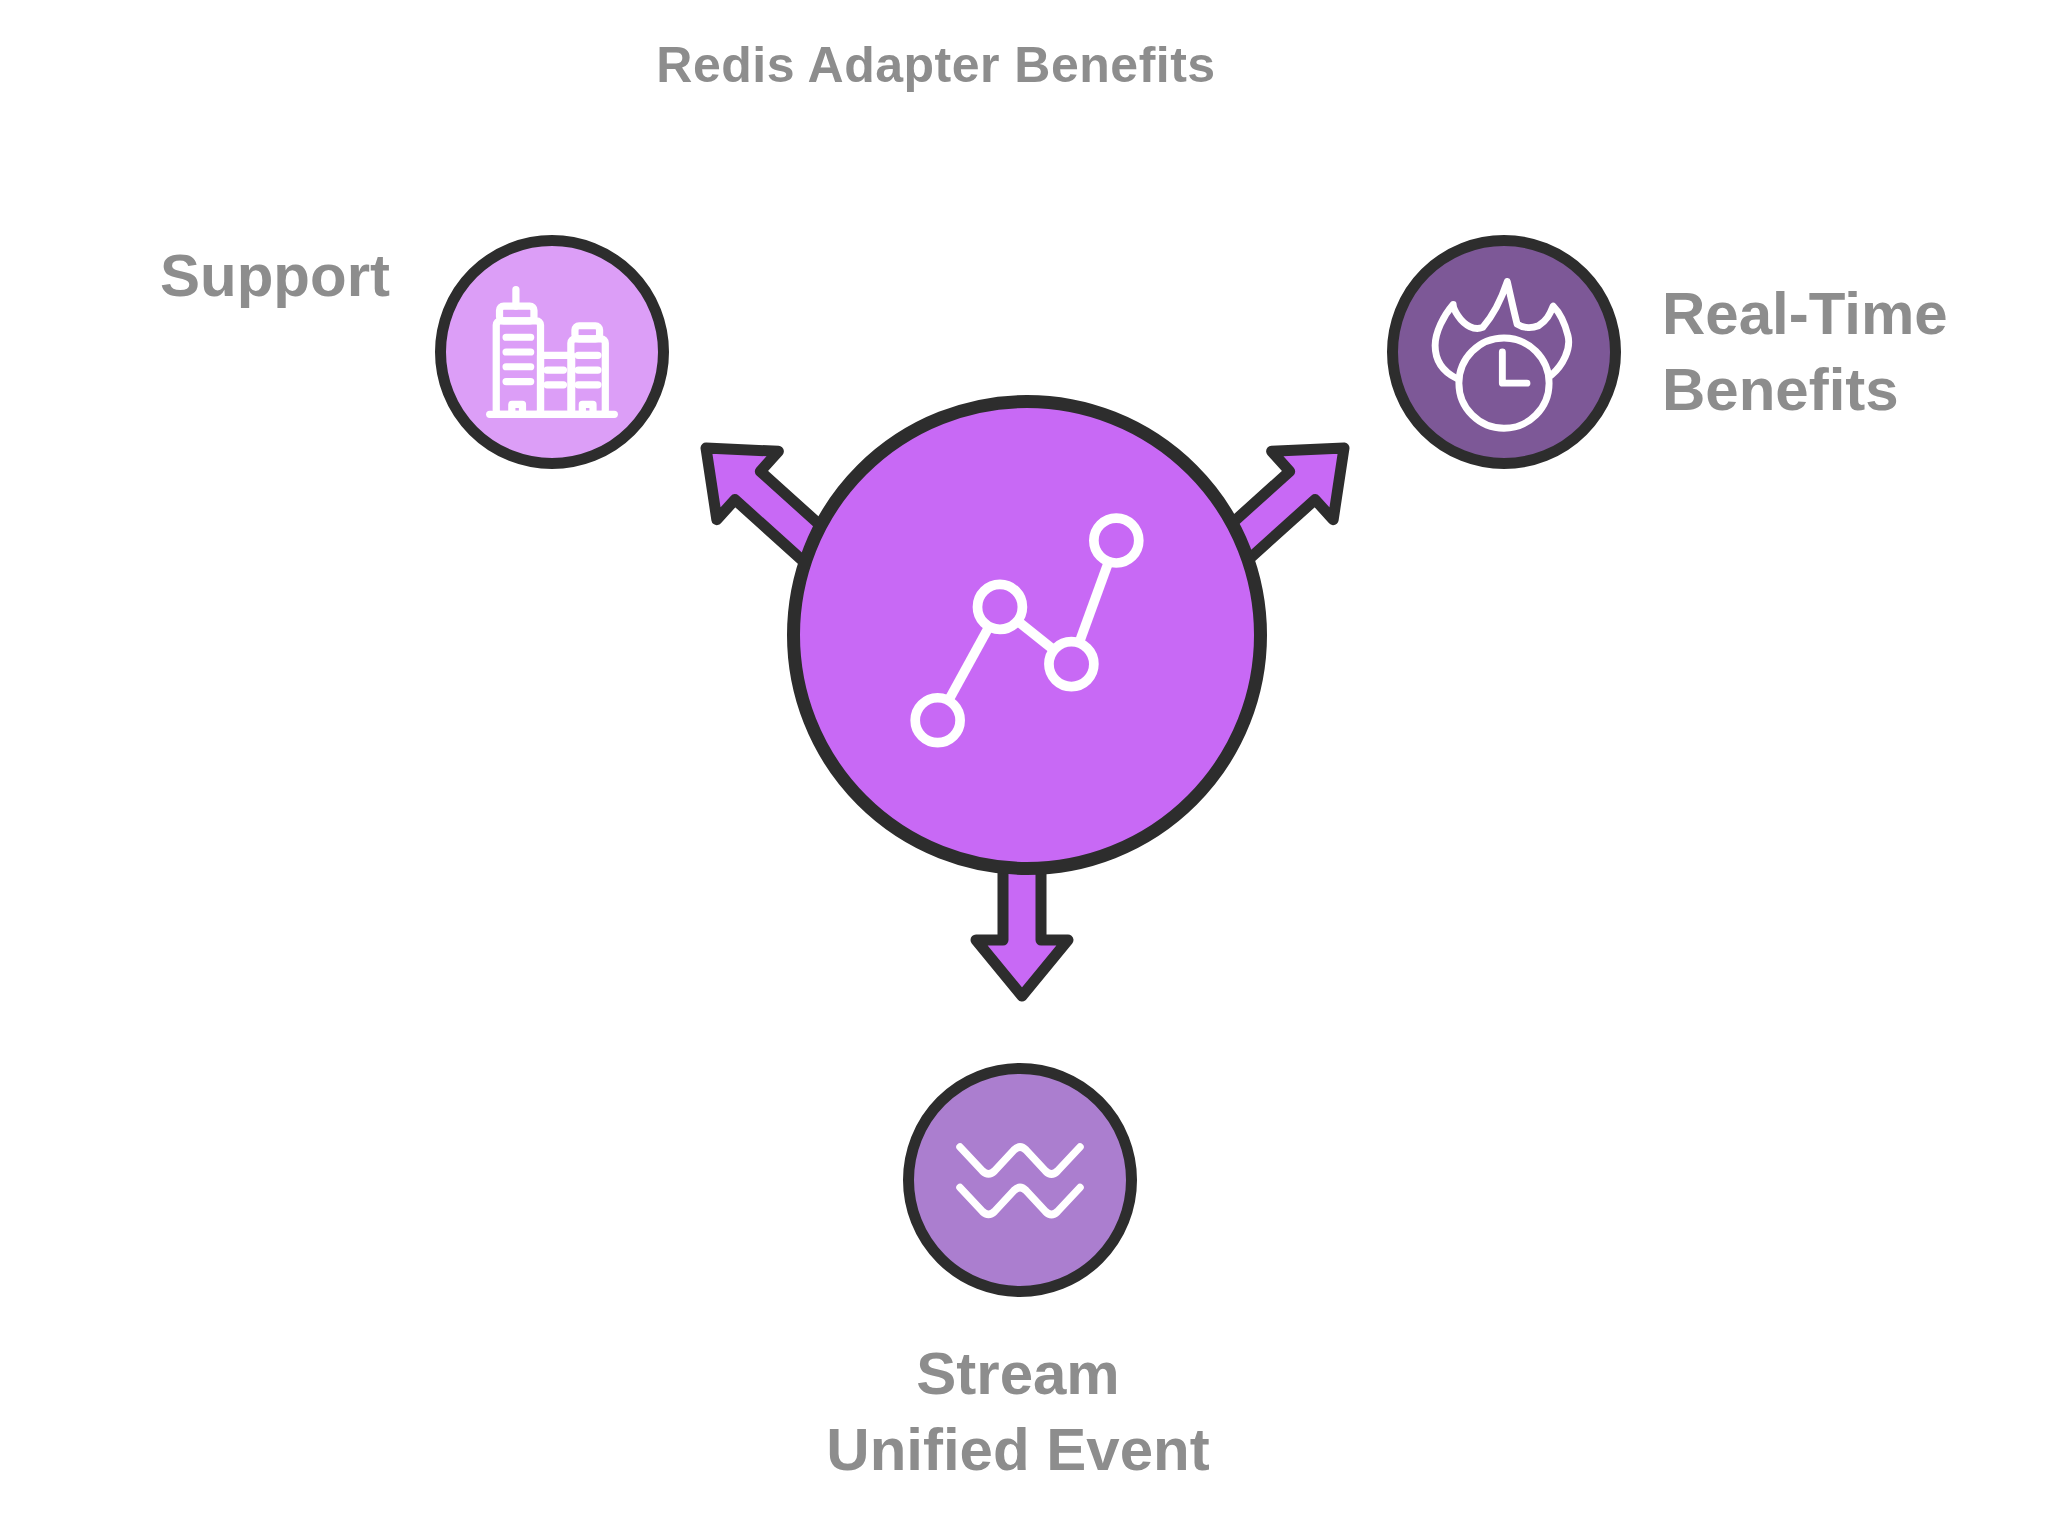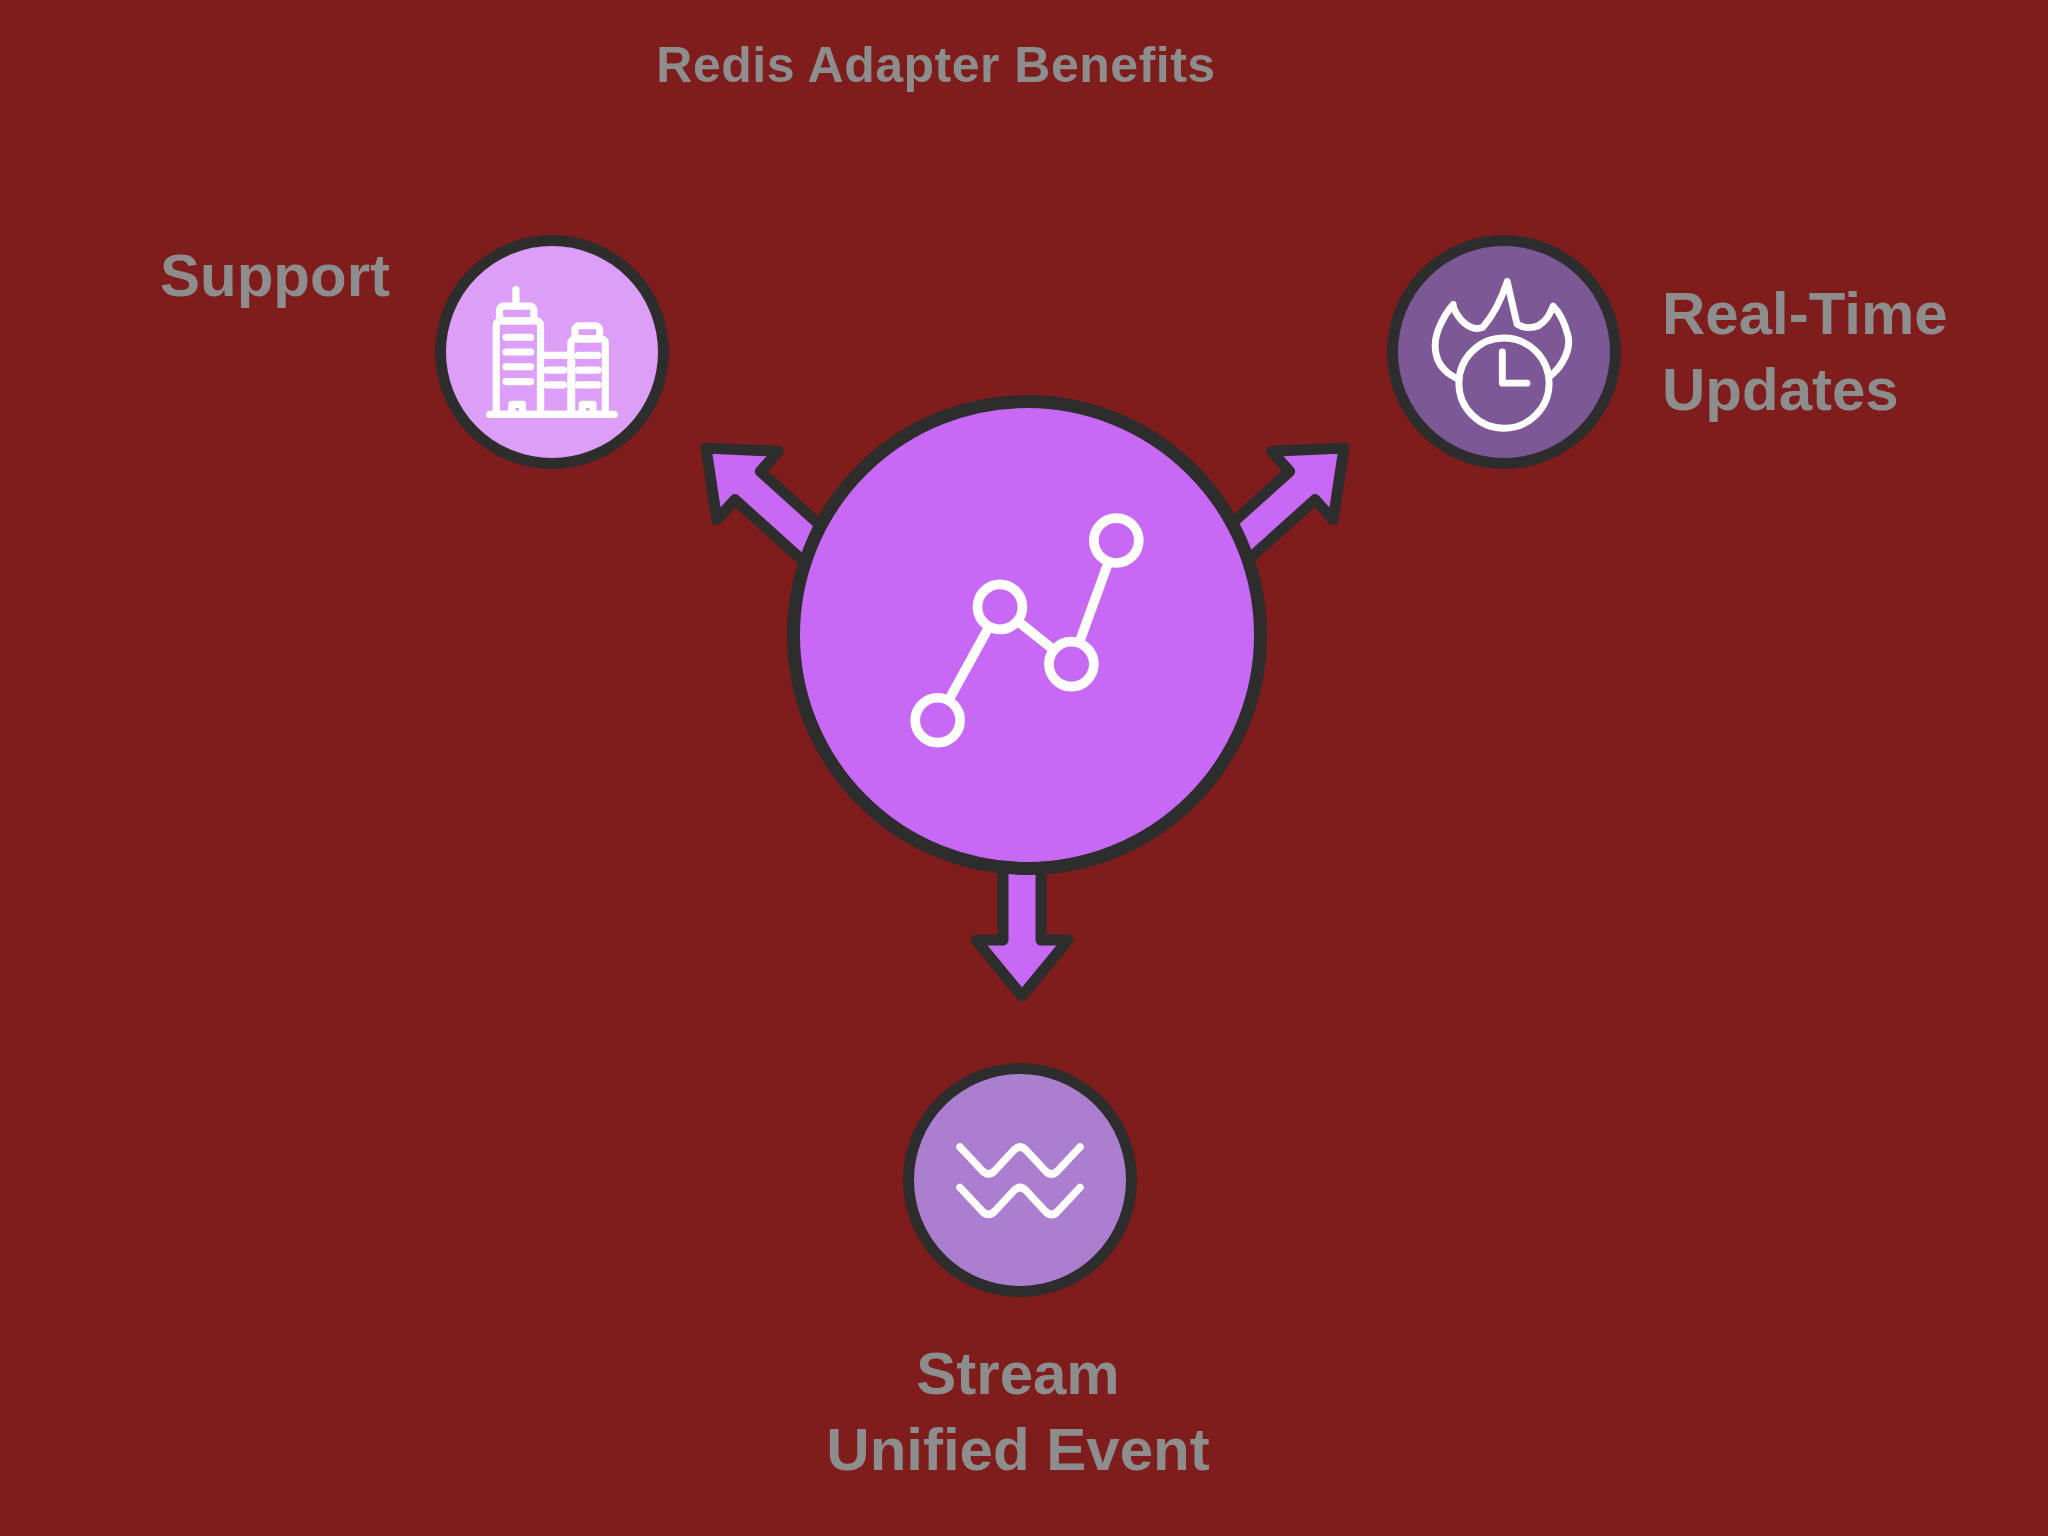--- a/index.html
+++ b/index.html
@@ -1,17 +1,17 @@
 <!DOCTYPE html>
 <html><head>
 <meta charset="utf-8">
 <style>
   html,body{margin:0;padding:0;background:#000;}
   .canvas{
-    position:relative;width:2048px;height:1536px;background:#7f1d1d;overflow:hidden;
+    position:relative;width:2048px;height:1536px;background:#ffffff;overflow:hidden;
     font-family:"Liberation Sans",sans-serif;
   }
   .title{
     position:absolute;left:436px;top:36px;width:1000px;
     text-align:center;font-size:50px;font-weight:700;color:#8d8d8d;letter-spacing:0.5px;
   }
   .label{
     position:absolute;color:#8d8d8d;font-size:60px;font-weight:600;line-height:76px;
   }
   .label span{display:block;}
@@ -99,21 +99,21 @@
       <path d="M10,55 L25,71 Q29,75 33,71 L46,57 Q50,53 54,57 L67,71 Q71,75 75,71 L90,55"></path>
     </svg>
   </div>
 
   <div class="label label-left">
     <span>Support</span>
   </div>
 
   <div class="label label-right">
     <span>Real-Time</span>
-    <span>Updates</span>
+    <span>Benefits</span>
   </div>
 
   <div class="label label-bottom">
     <span>Stream</span>
     <span>Unified Event</span>
   </div>
 
 </div>
 
 </body></html>

